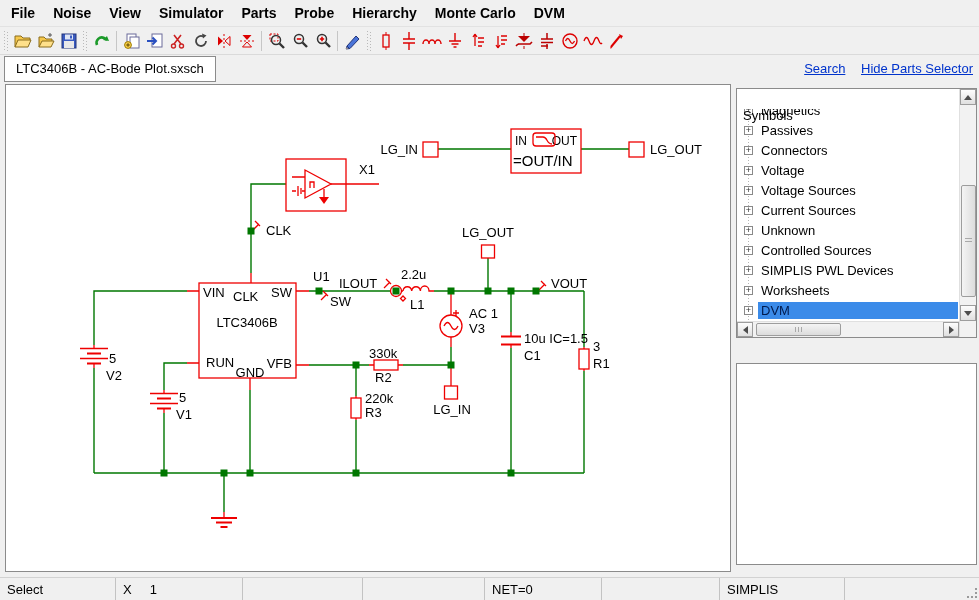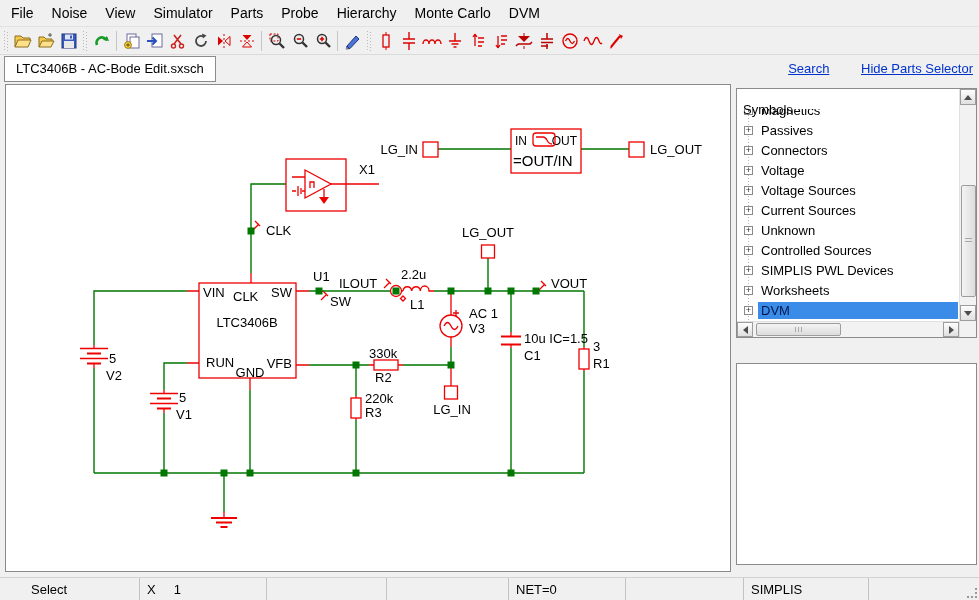--- a/index.html
+++ b/index.html
@@ -6,54 +6,54 @@
   html,body { margin:0; padding:0; }
   body {
     width:979px; height:600px; position:relative; overflow:hidden;
     background:#f0f0f0;
     font-family:"Liberation Sans","DejaVu Sans",sans-serif;
     color:#000;
   }
   
   .menubar{height:27px; display:flex; align-items:center; padding-left:2px;
            border-bottom:1px solid #e2e2e2; font-size:14px;}
-  .menu-item{padding:4px 9px; cursor:default;}
+  .menu-item{padding:4px 9px; cursor:default;font-weight:bold;}
   
   .toolbar{height:28px; display:flex; align-items:center; padding-left:1px;
            border-bottom:1px solid #dadada;}
   .grip{width:4px;height:20px;margin:0 3px;
         background-image:repeating-linear-gradient(to bottom,#b9b9b9 0 1px,transparent 1px 3px),
                          repeating-linear-gradient(to bottom,#b9b9b9 0 1px,transparent 1px 3px);
         background-size:1px 100%,1px 100%; background-position:0 0,3px 1px; background-repeat:no-repeat;}
   .tsep{width:1px;height:20px;background:#c6c6c6;margin:0 3px;}
   .ticon{width:23px;height:24px;display:flex;align-items:center;justify-content:center;}
   .ticon svg{display:block;}
   
   .tabrow{height:28px;position:relative;}
   .tab{position:absolute;left:4px;top:1px;height:26px;line-height:24px;background:#fff;
        border:1px solid #8b8b8b;padding:0 11px;font-size:13px;}
   .links{position:absolute;right:6px;top:6px;font-size:13px;}
-  .links a{color:#0033cc;text-decoration:underline;margin-left:28px;cursor:pointer;}
+  .links a{color:#0033cc;text-decoration:underline;margin-left:12px;cursor:pointer;}
   
   .canvas{position:absolute;left:5px;top:84px;width:726px;height:488px;background:#fff;
           border:1px solid #8b8b8b;}
   .canvas svg{display:block;}
   .wire{stroke:#007700;stroke-width:1.4;fill:none;}
   .cmp{stroke:#ee0000;stroke-width:1.3;fill:none;}
   .cmpthick{stroke:#ee0000;stroke-width:2.2;fill:none;}
   .cmpfill{fill:#ee0000;stroke:none;}
   .jct{fill:#007700;stroke:none;}
   .lbl{font-family:"Liberation Sans","DejaVu Sans",sans-serif;font-size:13px;fill:#000;}
   .lbl-sm{font-size:12px;}
   .lbl-big{font-size:15px;}
   
   .symbols-panel{position:absolute;left:736px;top:88px;width:241px;height:250px;
                  background:#fff;border:1px solid #8b8b8b;}
   .symbols-header{position:absolute;left:1px;top:1px;right:18px;height:19px;background:#fff;
-                  font-size:13px;padding:12px 0 0 5px;z-index:3;}
+                  font-size:13px;padding:18px 0 0 5px;z-index:3;}
   .parts-list{position:absolute;left:1px;top:20px;right:18px;bottom:17px;overflow:hidden;z-index:1;}
   .parts-list::before{content:"";position:absolute;left:10px;top:0;bottom:0;width:1px;
         background:repeating-linear-gradient(to bottom,#b5b5b5 0 1px,transparent 1px 3px);}
   .prow{height:20px;display:flex;align-items:center;font-size:13px;position:relative;}
   .prow.clipped{margin-top:-9px;}
   .plusbox{width:9px;height:9px;border:1px solid #898989;background:#fff;margin:0 5px 0 6px;
            font-size:9px;line-height:7px;text-align:center;color:#333;flex:0 0 auto;z-index:2;}
   .plabel{padding:1px 3px;white-space:nowrap;}
   .prow.selected .plabel{flex:1;background:#3b8be9;color:#001a4d;}
   
@@ -71,21 +71,21 @@
               background:repeating-linear-gradient(to right,#a9a9a9 0 1px,transparent 1px 3px);}
   .arr{width:0;height:0;border:4px solid transparent;}
   .arr.up{border-bottom:5px solid #4d4d4d;border-top:none;}
   .arr.down{border-top:5px solid #4d4d4d;border-bottom:none;}
   .arr.left{border-right:5px solid #4d4d4d;border-left:none;}
   .arr.right{border-left:5px solid #4d4d4d;border-right:none;}
   .preview-box{position:absolute;left:736px;top:363px;width:241px;height:202px;background:#fff;
                border:1px solid #8b8b8b;}
   
   .statusbar{position:absolute;left:0;bottom:0;width:979px;height:23px;background:#f0f0f0;
-             border-top:1px solid #d2d2d2;display:flex;font-size:13px;padding-left:24px;}
+             border-top:1px solid #d2d2d2;display:flex;font-size:13px;}
   .sb-panel{border-right:1px solid #c3c3c3;display:flex;align-items:center;padding-left:7px;}
   .sb-panel:last-child{border-right:none;flex:1;position:relative;}
   .xval{margin-left:18px;}
   .resize-grip{position:absolute;right:2px;bottom:2px;width:2px;height:2px;background:#9a9a9a;
                box-shadow:-4px 4px 0 0 transparent, 0 4px 0 0 #9a9a9a, -4px 8px 0 0 #9a9a9a,
                           0 8px 0 0 #9a9a9a, -8px 8px 0 0 #9a9a9a;
                transform:translate(0,-8px);}
 </style>
 </head>
 <body>
@@ -275,21 +275,21 @@
   <span class="ticon">
     <svg width="18" height="18">
         <path d="M4,15 L13,4" stroke="#d00" stroke-width="2"></path>
         <path d="M12,2 l4,2 -2,3 z" fill="#d00"></path>
         <path d="M3,16.5 l2.2,-0.6 -1.4,-1.4 z" fill="#d00"></path>
       </svg>
   </span>
 </div>
 
 <div class="tabrow">
-  <div class="tab">LTC3406B - AC-Bode Edit.sxsch</div>
+  <div class="tab">LTC3406B - AC-Bode Plot.sxsch</div>
   <div class="links">
     <a>Search</a>
     <a>Hide Parts Selector</a>
   </div>
 </div>
 
 <div class="canvas">
 <svg width="724" height="486" viewBox="0 0 724 486">
 
   <g>

